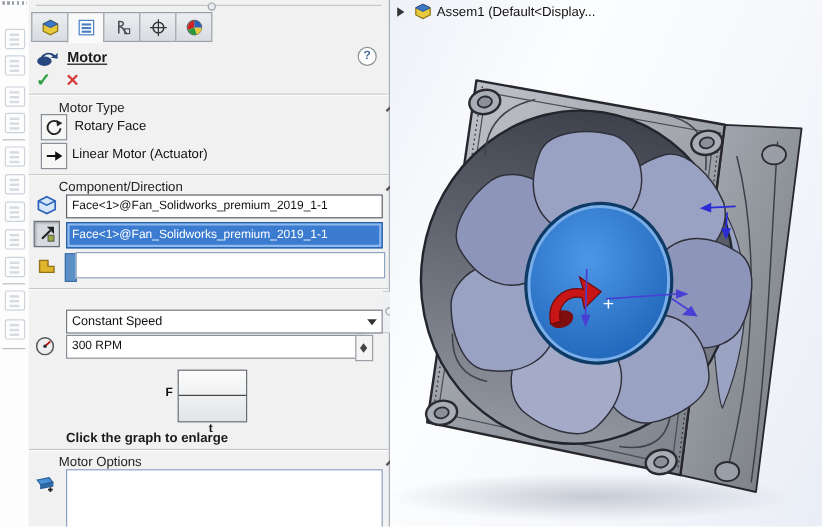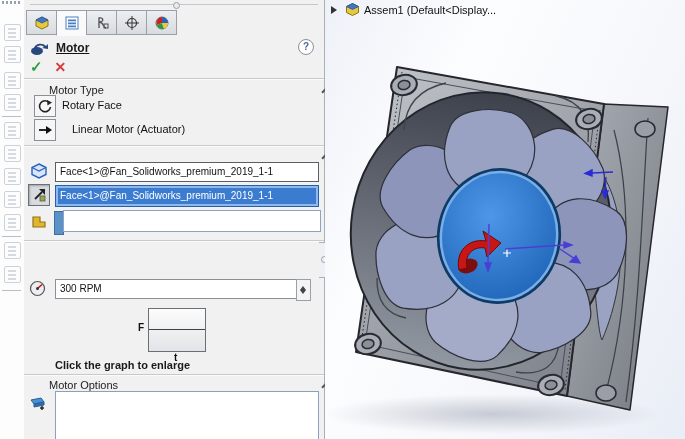--- a/index.html
+++ b/index.html
@@ -178,25 +178,26 @@
         <polygon points="10,2 15,4.5 10.5,7.5" fill="#222"></polygon>
       </svg>
     </div>
     <div class="rowlabel" style="left:38px;top:99px">Rotary Face</div>
     <div class="iconbtn" style="left:10px;top:119px">
       <svg width="16" height="16">
         <line x1="2" y1="8" x2="10" y2="8" stroke="#111" stroke-width="1.8"></line>
         <polygon points="9,4 15,8 9,12" fill="#111"></polygon>
       </svg>
     </div>
-    <div class="rowlabel" style="left:48px;top:123px">Linear Motor (Actuator)</div>
+    <div class="rowlabel" style="left:36px;top:123px">Linear Motor (Actuator)</div>
 
     <div class="divider" style="top:145px"></div>
 
     <div class="sechead" style="top:150px">
+      <span>Component/Direction</span>
       <span class="chev"></span>
     </div>
     <svg width="18" height="18" style="position:absolute;left:6px;top:162px">
       <polygon points="9,2 16,5.5 16,12.5 9,16 2,12.5 2,5.5" fill="#d7e6fa" stroke="#2a62b8" stroke-width="1.4"></polygon>
       <polyline points="2,5.5 9,9 16,5.5 M9,9 9,16" fill="none" stroke="#2a62b8" stroke-width="1.2"></polyline>
     </svg>
     <div class="field" style="left:31px;top:162px;width:254px">Face&lt;1&gt;@Fan_Solidworks_premium_2019_1-1</div>
 
     <div class="iconbtn pressed" style="left:4px;top:184px">
       <svg width="16" height="16">
@@ -208,20 +209,24 @@
     <div class="field selected" style="left:31px;top:185px;width:254px">Face&lt;1&gt;@Fan_Solidworks_premium_2019_1-1</div>
 
     <svg width="18" height="18" style="position:absolute;left:6px;top:213px">
       <path d="M3,4 L10,4 L10,9 L15,9 L15,14 L3,14 Z" fill="#e2b62c" stroke="#93731a" stroke-width="1.2"></path>
     </svg>
     <div class="caretblock" style="left:30px;top:211px"></div>
     <div class="field focused" style="left:39px;top:210px;width:248px"></div>
 
     <div class="divider" style="top:240px"></div>
 
+    <div class="dropdown" style="left:31px;top:258px;width:254px">
+      <span>Constant Speed</span>
+      <span class="tri-down"></span>
+    </div>
     <svg width="17" height="17" style="position:absolute;left:5px;top:280px">
       <circle cx="8.5" cy="8.5" r="7" fill="#eceef0" stroke="#555" stroke-width="1.2"></circle>
       <line x1="8.5" y1="8.5" x2="13" y2="4.5" stroke="#c41616" stroke-width="1.6"></line>
       <circle cx="8.5" cy="8.5" r="1.5" fill="#334"></circle>
     </svg>
     <div class="field" style="left:31px;top:279px;width:239px;border-color:#8a9098">300 RPM</div>
     <div class="spinner" style="left:272px;top:279px">
       <span class="up"></span>
       <span class="dn"></span>
     </div>

